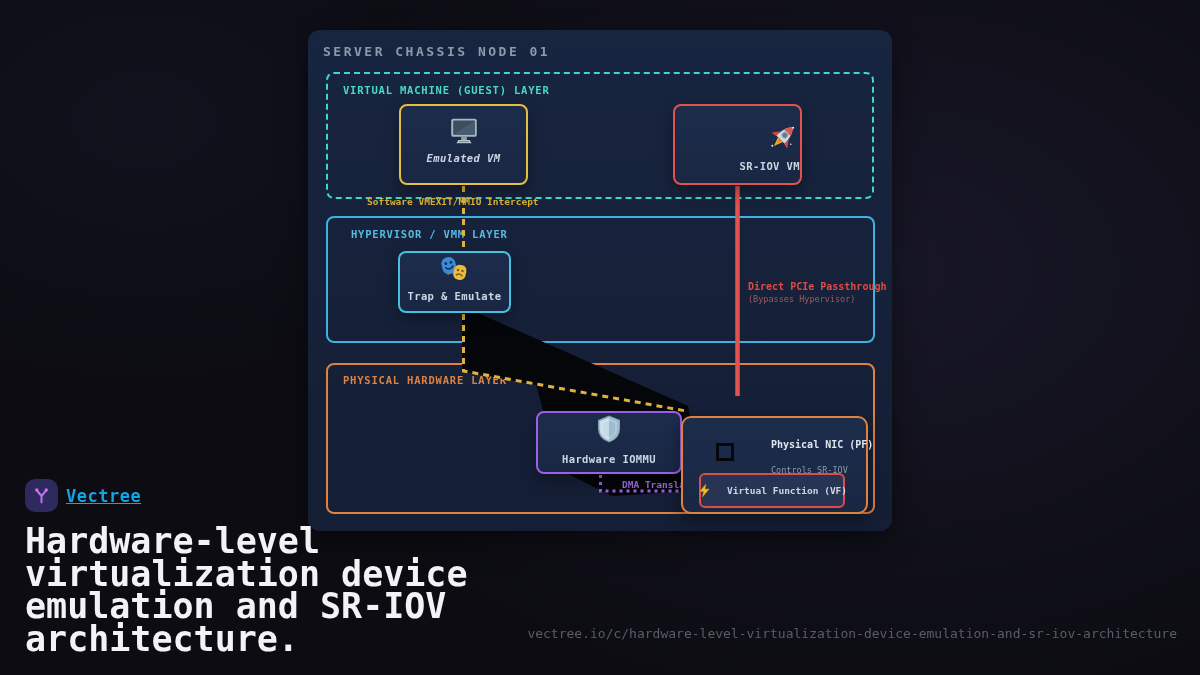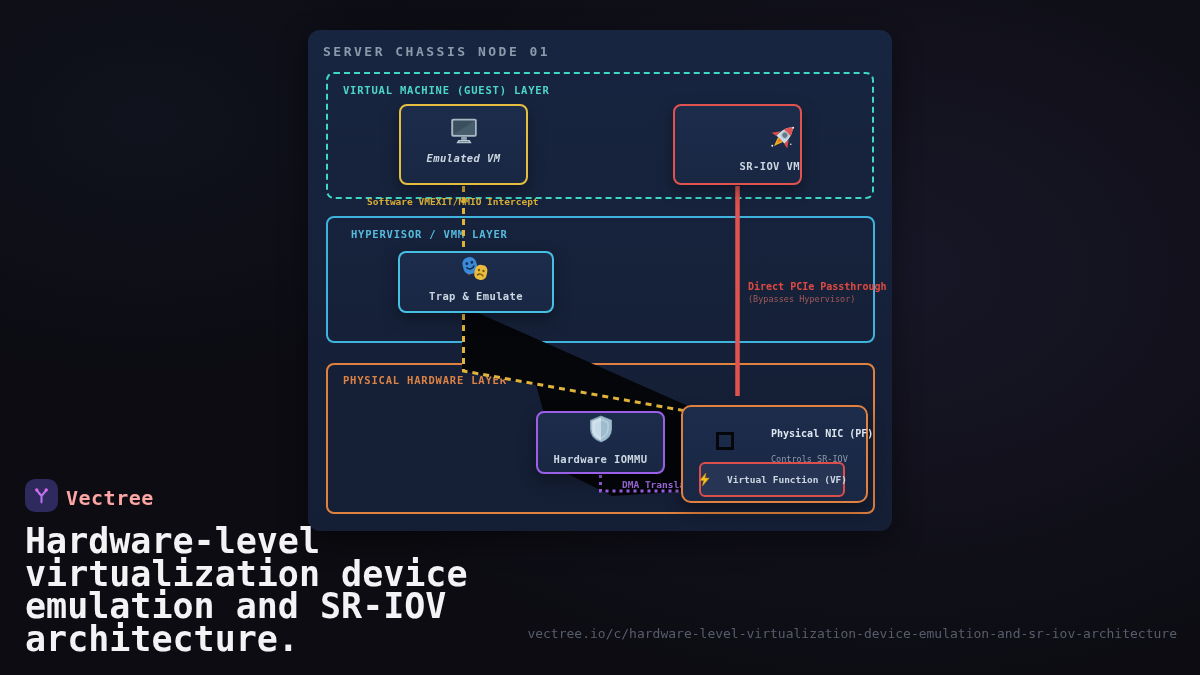--- a/index.html
+++ b/index.html
@@ -43,26 +43,26 @@
   
   .node {
     position:absolute; z-index:4; border-radius:8px;
     background:linear-gradient(180deg,#1c2c4b,#192743);
     display:flex; flex-direction:column; align-items:center; justify-content:space-between;
     box-shadow:0 6px 16px rgba(0,0,0,.35);
   }
   .node-label { font-size:10.5px; font-weight:bold; letter-spacing:.4px; color:#ccd6e2; white-space:nowrap; }
   .n-emulated { left:399px; top:104px; width:129px; height:81px; border:2px solid #e5bd3f; padding:8px 0 23px;font-style:italic; }
   .n-sriov    { left:673px; top:104px; width:129px; height:81px; border:2px solid #e0534e; padding:14px 0 11px;align-items:flex-end; }
-  .n-trap     { left:398px; top:251px; width:156px; height:62px; border:2px solid #46c0e2; padding:3px 0 12px; }
-  .n-iommu    { left:536px; top:411px; width:129px; height:63px; border:2px solid #9c5fe8; padding:3px 0 7px; }
+  .n-trap     { left:398px; top:251px; width:113px; height:62px; border:2px solid #46c0e2; padding:3px 0 12px; }
+  .n-iommu    { left:536px; top:411px; width:146px; height:63px; border:2px solid #9c5fe8; padding:3px 0 7px; }
   .n-trap .node-icon, .n-iommu .node-icon { margin-top:-2px; }
   
   .n-nic {
-    position:absolute; left:681px; top:405px; width:187px; height:98px; z-index:4;
+    position:absolute; left:681px; top:416px; width:187px; height:98px; z-index:4;
     border:2px solid #e0813f; border-radius:10px;
     background:linear-gradient(180deg,#1c2c4b,#192743);
     box-shadow:0 6px 16px rgba(0,0,0,.4);
   }
   .nic-chip {
     position:absolute; left:33px; top:25px; width:18px; height:18px;
     border:3.5px solid #06070a; background:transparent;
   }
   .nic-title { position:absolute; left:88px; top:21px; font-size:10px; font-weight:bold; color:#dde5ee; white-space:nowrap; }
   .nic-sub   { position:absolute; left:88px; top:35px; font-size:8.5px; color:#8c98aa; white-space:nowrap;margin-top:12px; }
@@ -77,21 +77,21 @@
   .lbl-intercept { left:367px; top:196px; font-size:9.5px; color:#d8ad34; }
   .lbl-pass      { left:748px; top:281px; font-size:10px;  color:#e04a42; }
   .lbl-pass-sub  { left:748px; top:294px; font-size:8.5px; color:#a15a58; font-weight:normal; }
   .lbl-dma       { left:622px; top:479px; font-size:9.5px; color:#a06ce2; z-index:3; }
   
   .logo {
     position:absolute; left:25px; top:479px; width:33px; height:33px; z-index:5;
     background:#2e2a5e; border-radius:10px;
     display:flex; align-items:center; justify-content:center;
   }
-  .brand { position:absolute; left:66px; top:486px; z-index:5; font-size:20px; font-weight:bold; letter-spacing:.5px; color:#fca5a5; }
+  .brand { position:absolute; left:66px; top:486px; z-index:5; font-size:17px; font-weight:bold; letter-spacing:.5px; color:#0ea5e9;text-decoration:underline; }
   .big-title { position:absolute; left:25px; top:517px; z-index:5;margin-top:8px; }
   .big-title div { font-size:35px; line-height:32.5px; font-weight:bold; color:#f3f3f6; white-space:nowrap; }
   .url { position:absolute; right:23px; top:626px; z-index:5; font-size:13px; color:#585d6c; white-space:nowrap; }
 </style>
 </head>
 <body>
 
 <div class="stage">
   <div class="bg"></div>
 

